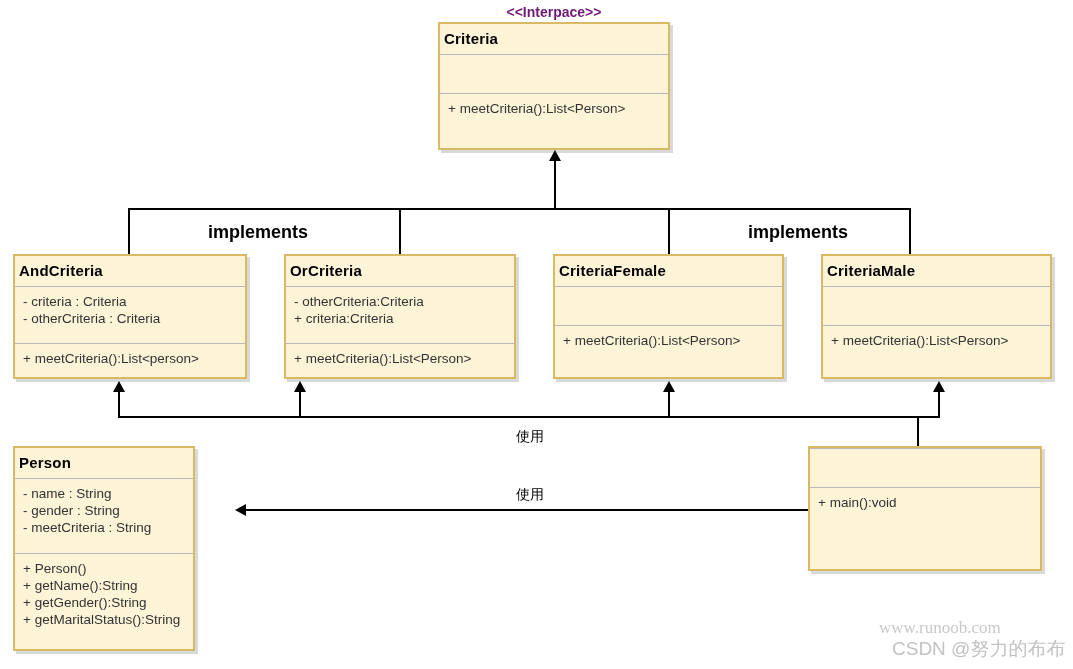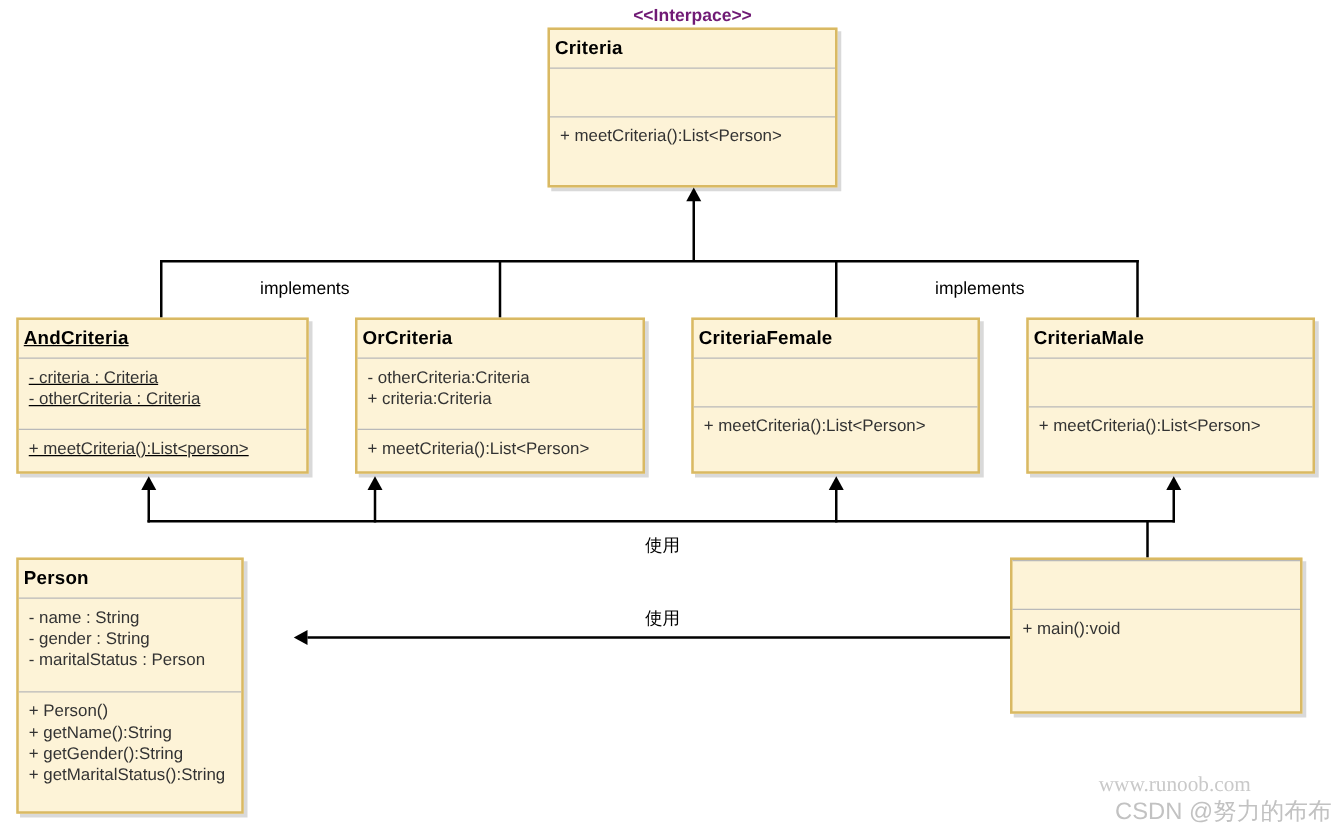--- a/index.html
+++ b/index.html
@@ -88,22 +88,22 @@
     width: 0;
     height: 0;
     border-top: 6px solid transparent;
     border-bottom: 6px solid transparent;
     border-right: 11px solid #000000;
   }
 
   
   .edge-label {
     position: absolute;
-    font-size: 14px;
-    font-weight: normal;
+    font-size: 18px;
+    font-weight: bold;
     color: #000000;
     white-space: nowrap;
   }
   .edge-label.cjk {
     font-size: 14px;
     font-weight: normal;
   }
 
   
   .wm-runoob {
@@ -143,21 +143,21 @@
   <div class="hline" style="left:128px; top:208px; width:783px;"></div>
 
   <div class="vline" style="left:128px; top:208px; height:48px;"></div>
   <div class="vline" style="left:399px; top:208px; height:48px;"></div>
   <div class="vline" style="left:668px; top:208px; height:48px;"></div>
   <div class="vline" style="left:909px; top:208px; height:48px;"></div>
 
   <div class="edge-label" style="left:208px; top:222px;">implements</div>
   <div class="edge-label" style="left:748px; top:222px;">implements</div>
 
-  <div class="uml-box" style="left:13px; top:254px; width:234px; height:125px;text-decoration:underline;">
+  <div class="uml-box" style="left:13px; top:254px; width:234px; height:125px;">
     <div class="uml-title">AndCriteria</div>
     <div class="uml-sep"></div>
     <div class="uml-section" style="height:44px;">
       <div class="line">- criteria : Criteria</div>
       <div class="line">- otherCriteria : Criteria</div>
     </div>
     <div class="uml-sep"></div>
     <div class="uml-section">
       <div class="line">+ meetCriteria():List&lt;person&gt;</div>
     </div>
@@ -212,21 +212,21 @@
   <div class="vline" style="left:917px; top:416px; height:31px;"></div>
 
   <div class="edge-label cjk" style="left:516px; top:428px;">使用</div>
 
   <div class="uml-box" style="left:13px; top:446px; width:182px; height:205px;">
     <div class="uml-title">Person</div>
     <div class="uml-sep"></div>
     <div class="uml-section" style="height:62px;">
       <div class="line">- name : String</div>
       <div class="line">- gender : String</div>
-      <div class="line">- maritalStatus : Person</div>
+      <div class="line">- meetCriteria : String</div>
     </div>
     <div class="uml-sep"></div>
     <div class="uml-section">
       <div class="line">+ Person()</div>
       <div class="line">+ getName():String</div>
       <div class="line">+ getGender():String</div>
       <div class="line">+ getMaritalStatus():String</div>
     </div>
   </div>
 

